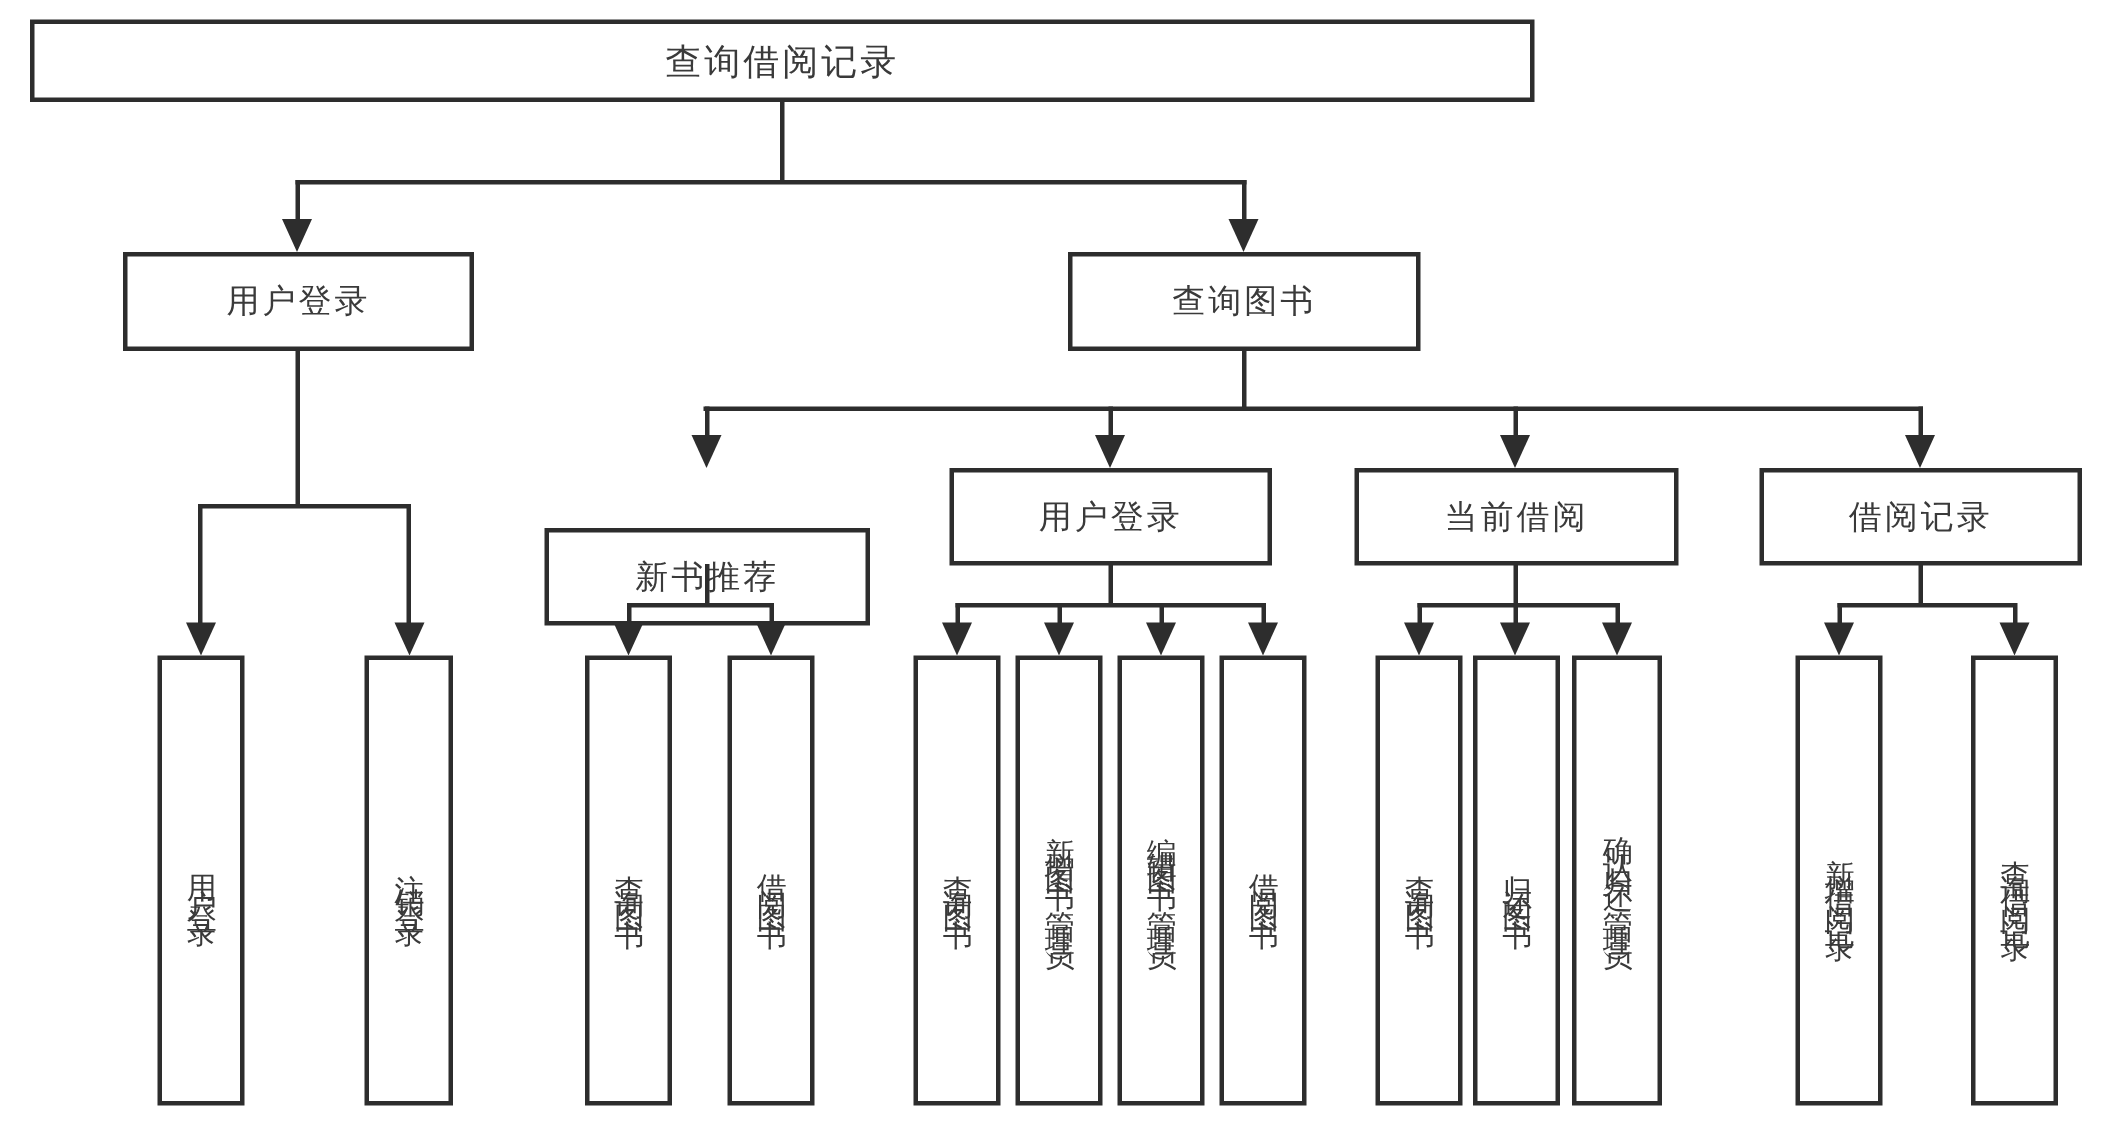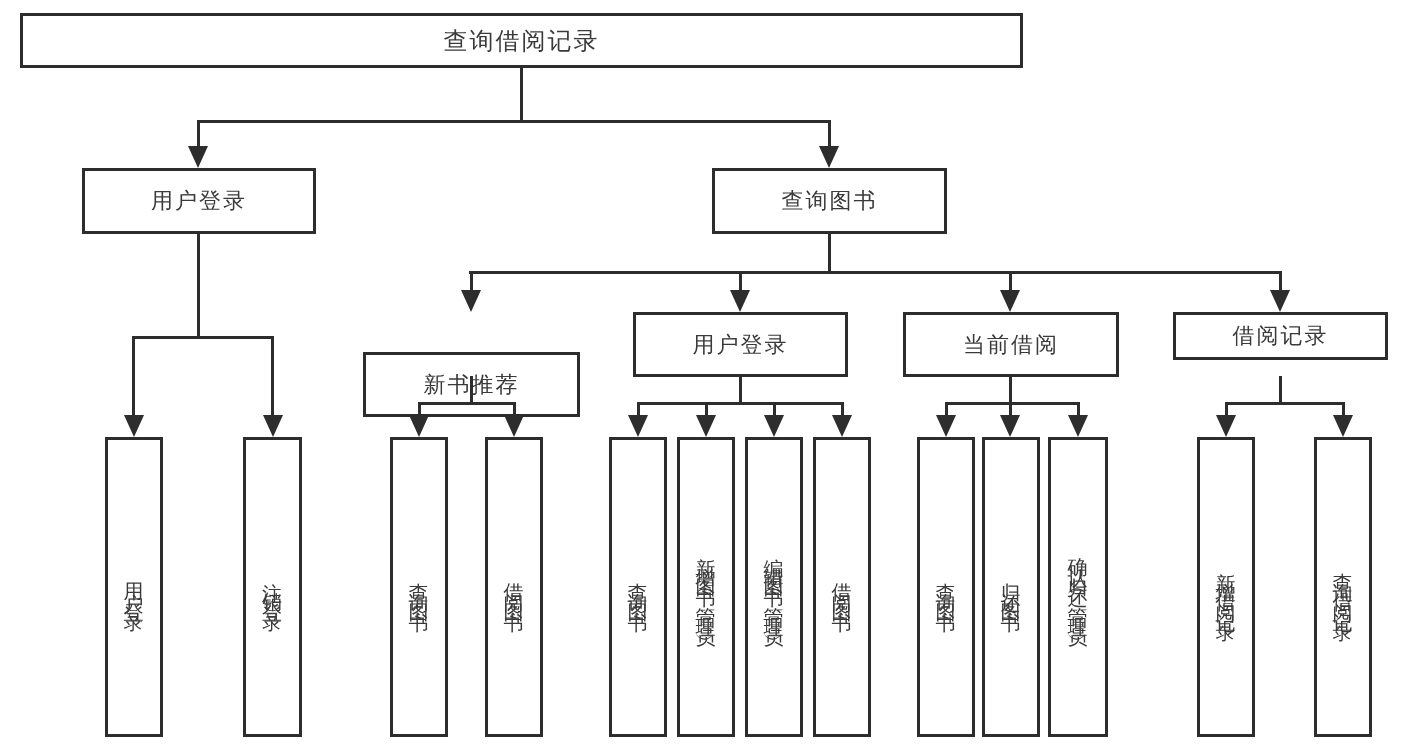--- a/index.html
+++ b/index.html
@@ -63,21 +63,21 @@
   <div class="line" style="left:739px;top:271px;width:3px;height:20px;"></div>
   <div class="arrow" style="left:730px;top:290px;"></div>
   <div class="line" style="left:1009px;top:271px;width:3px;height:20px;"></div>
   <div class="arrow" style="left:1000px;top:290px;"></div>
   <div class="line" style="left:1279px;top:271px;width:3px;height:20px;"></div>
   <div class="arrow" style="left:1270px;top:290px;"></div>
 
   <div class="hbox" style="left:363px;top:312px;width:217px;height:65px;margin-top:40px;">新书推荐</div>
   <div class="hbox" style="left:633px;top:312px;width:215px;height:65px;">用户登录</div>
   <div class="hbox" style="left:903px;top:312px;width:216px;height:65px;">当前借阅</div>
-  <div class="hbox" style="left:1173px;top:312px;width:215px;height:48px;">借阅记录</div>
+  <div class="hbox" style="left:1173px;top:312px;width:215px;height:65px;">借阅记录</div>
 
   <div class="line" style="left:470px;top:376px;width:3px;height:28px;"></div>
   <div class="line" style="left:418px;top:402px;width:98px;height:3px;"></div>
   <div class="line" style="left:418px;top:402px;width:3px;height:16px;"></div>
   <div class="arrow" style="left:409px;top:415px;"></div>
   <div class="line" style="left:513px;top:402px;width:3px;height:16px;"></div>
   <div class="arrow" style="left:504px;top:415px;"></div>
 
   <div class="line" style="left:739px;top:376px;width:3px;height:28px;"></div>
   <div class="line" style="left:637px;top:402px;width:206px;height:3px;"></div>

